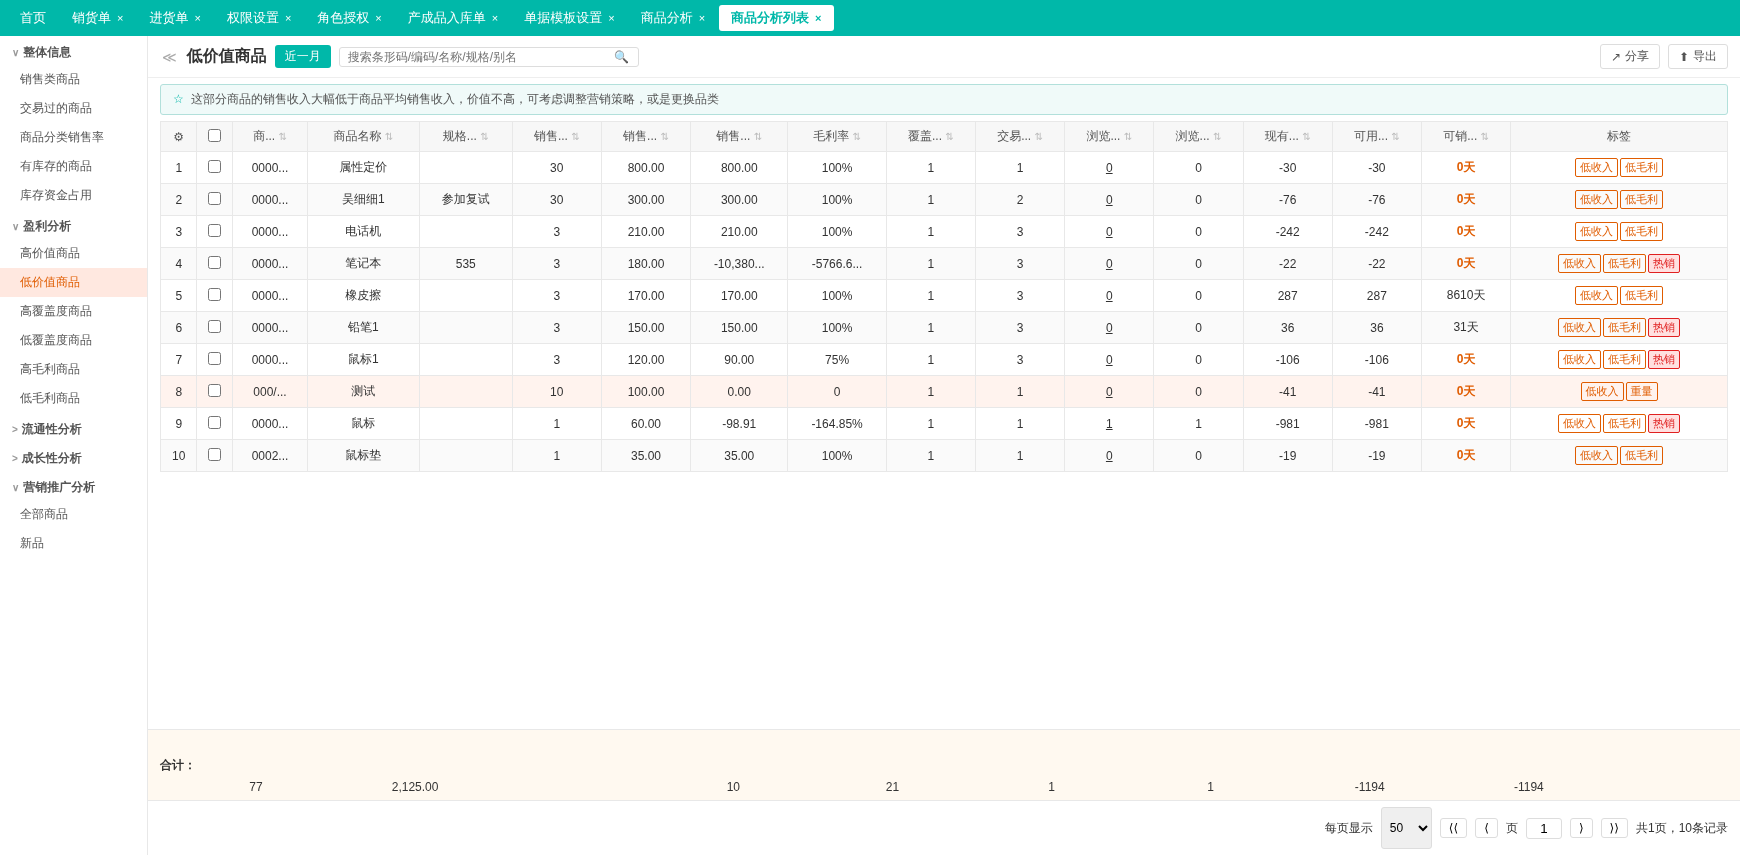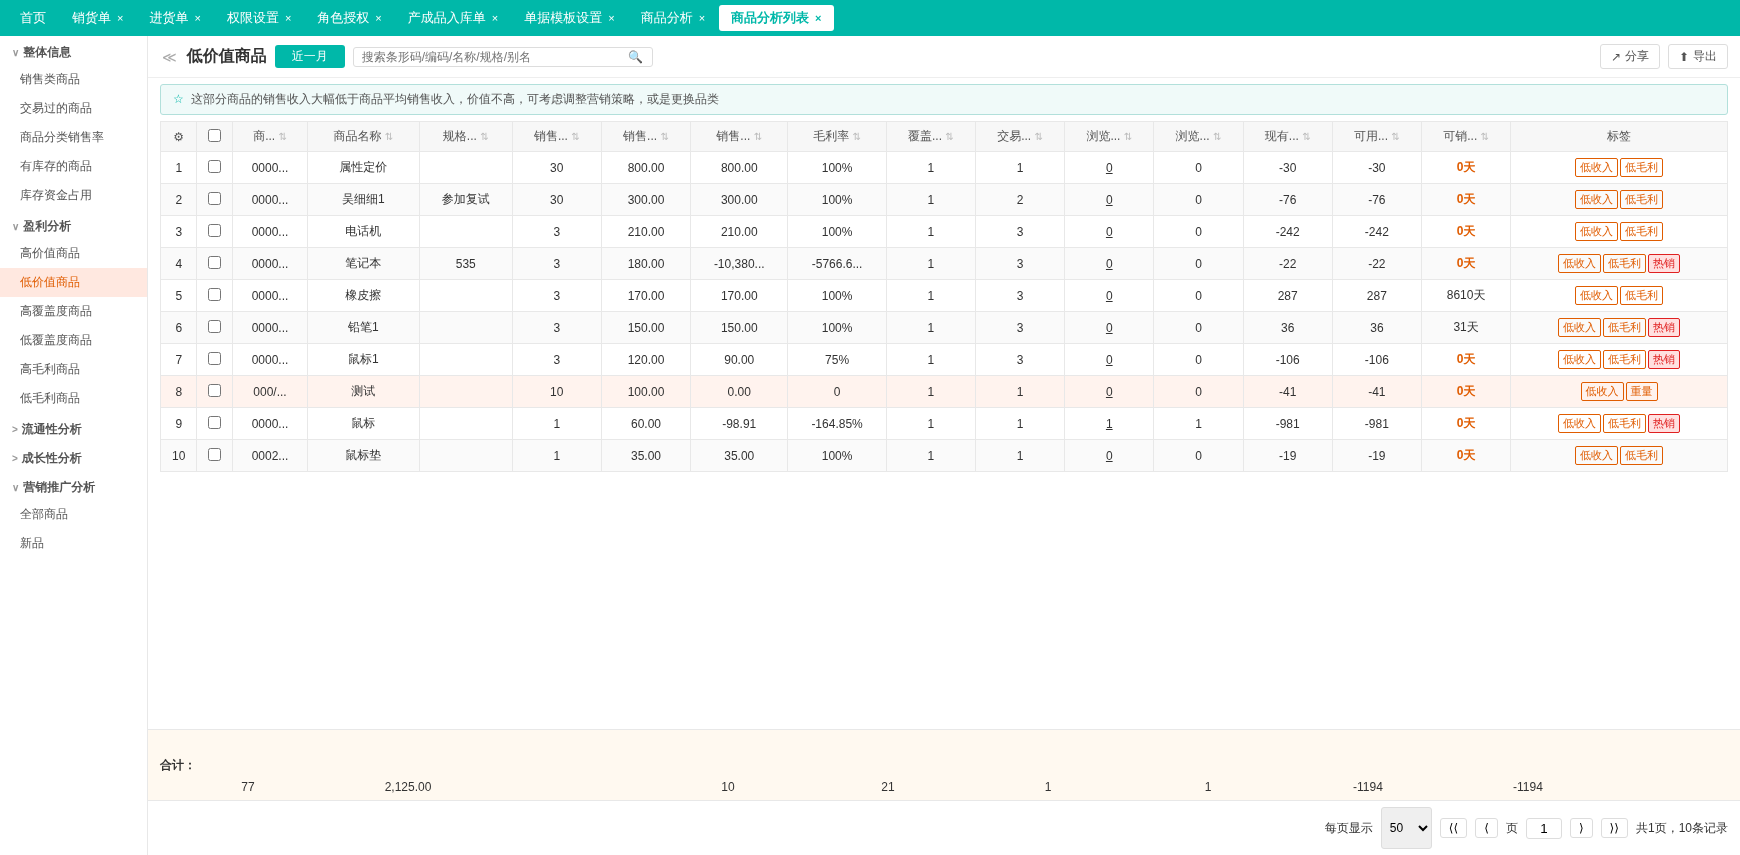--- a/index.html
+++ b/index.html
@@ -73,21 +73,21 @@
     .page-title {
       font-size: 16px;
       font-weight: bold;
       color: #333;
     }
     .btn-period {
       background: #00b8a9;
       color: #fff;
       border: none;
       border-radius: 3px;
-      padding: 3px 17px;
+      padding: 3px 10px;
       cursor: pointer;
       font-size: 12px;
     }
     .search-box {
       display: flex; align-items: center;
       border: 1px solid #ddd;
       border-radius: 3px;
       padding: 2px 8px;
       background: #fff;
       flex: 1; max-width: 300px;
@@ -159,21 +159,21 @@
     .footer-summary {
       background: #fff9f0;
       border-top: 1px solid #e8e8e8;
       padding: 6px 12px;
       display: flex;
       align-items: center;
       font-size: 12px;
       flex-shrink: 0;
       min-height: 36px;
     }
-    .footer-label { font-weight: bold; margin-right: 12px; color: #333; }
+    .footer-label { font-weight: bold; margin-right: 20px; color: #333; }
     .footer-cell { min-width: 80px; text-align: center; }
 
     
     .pagination {
       border-top: 1px solid #e8e8e8;
       padding: 6px 12px;
       display: flex;
       align-items: center;
       justify-content: flex-end;
       gap: 8px;

